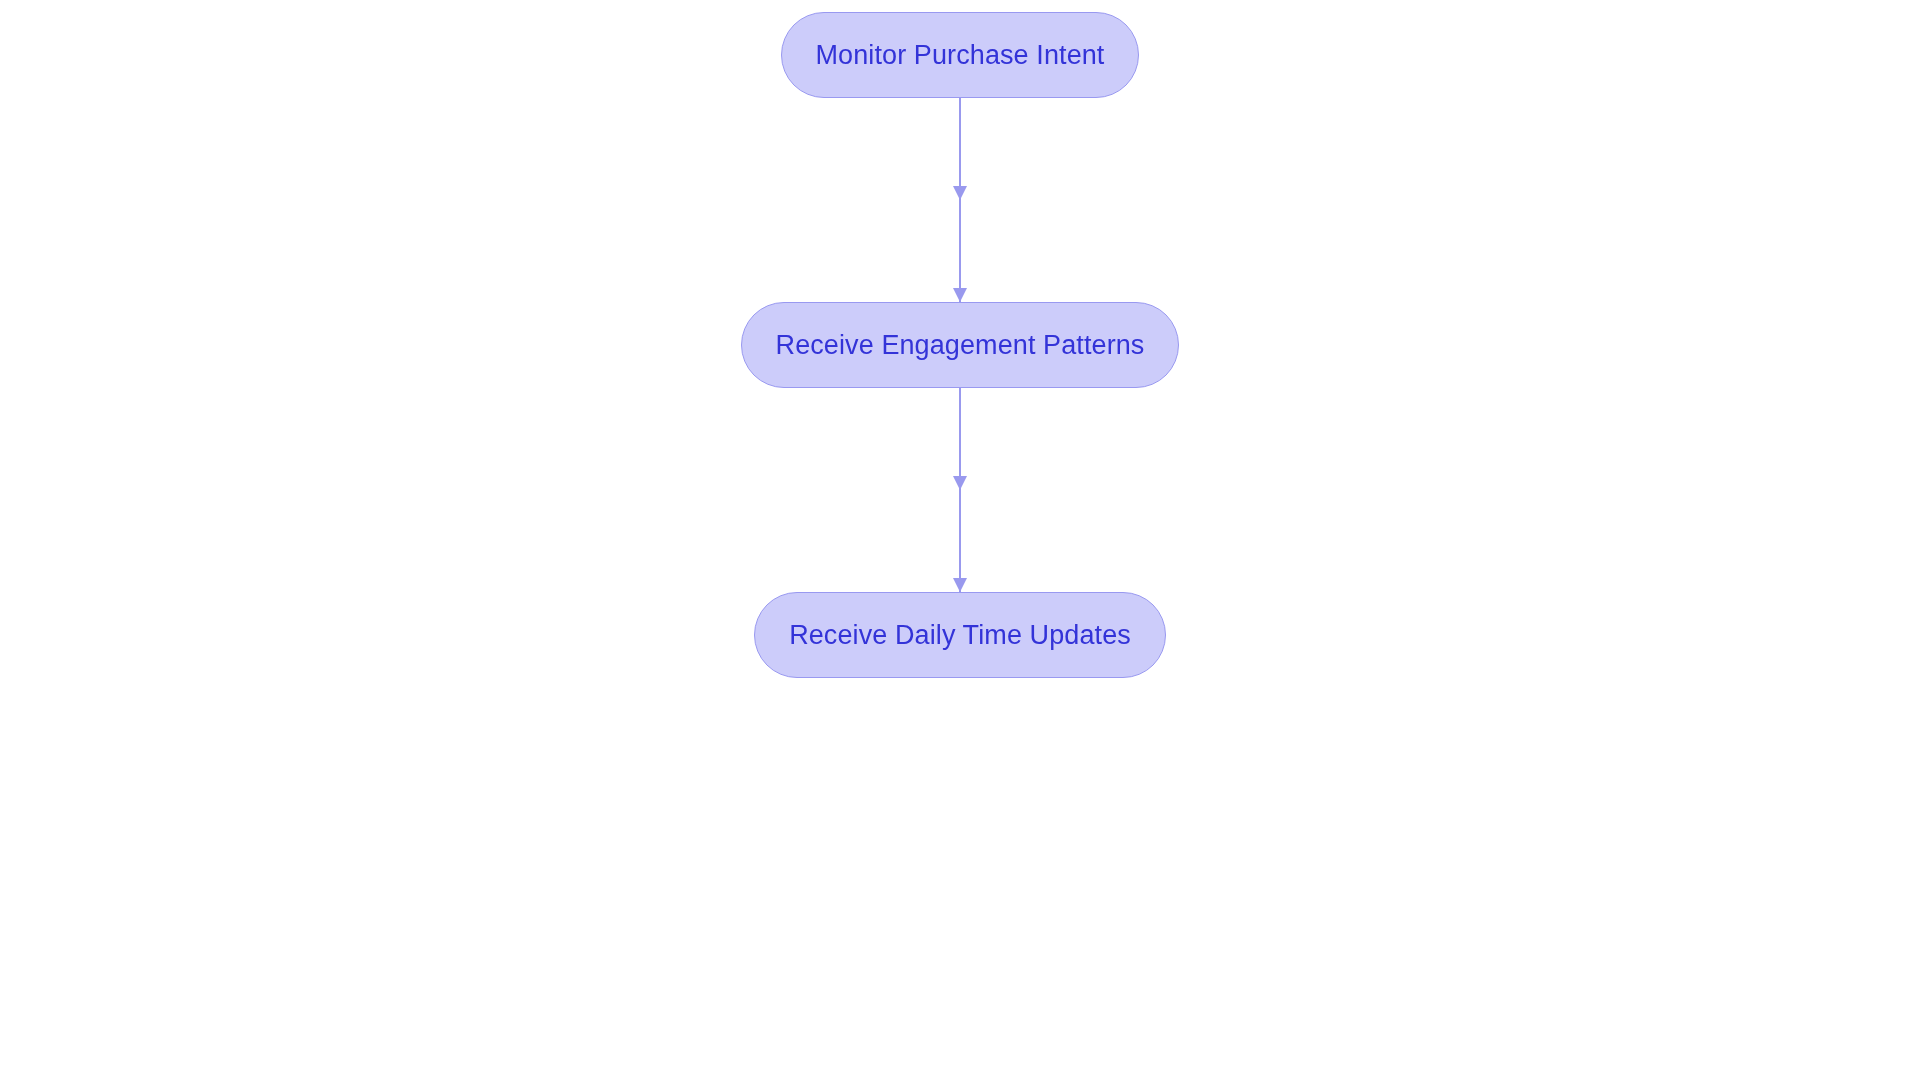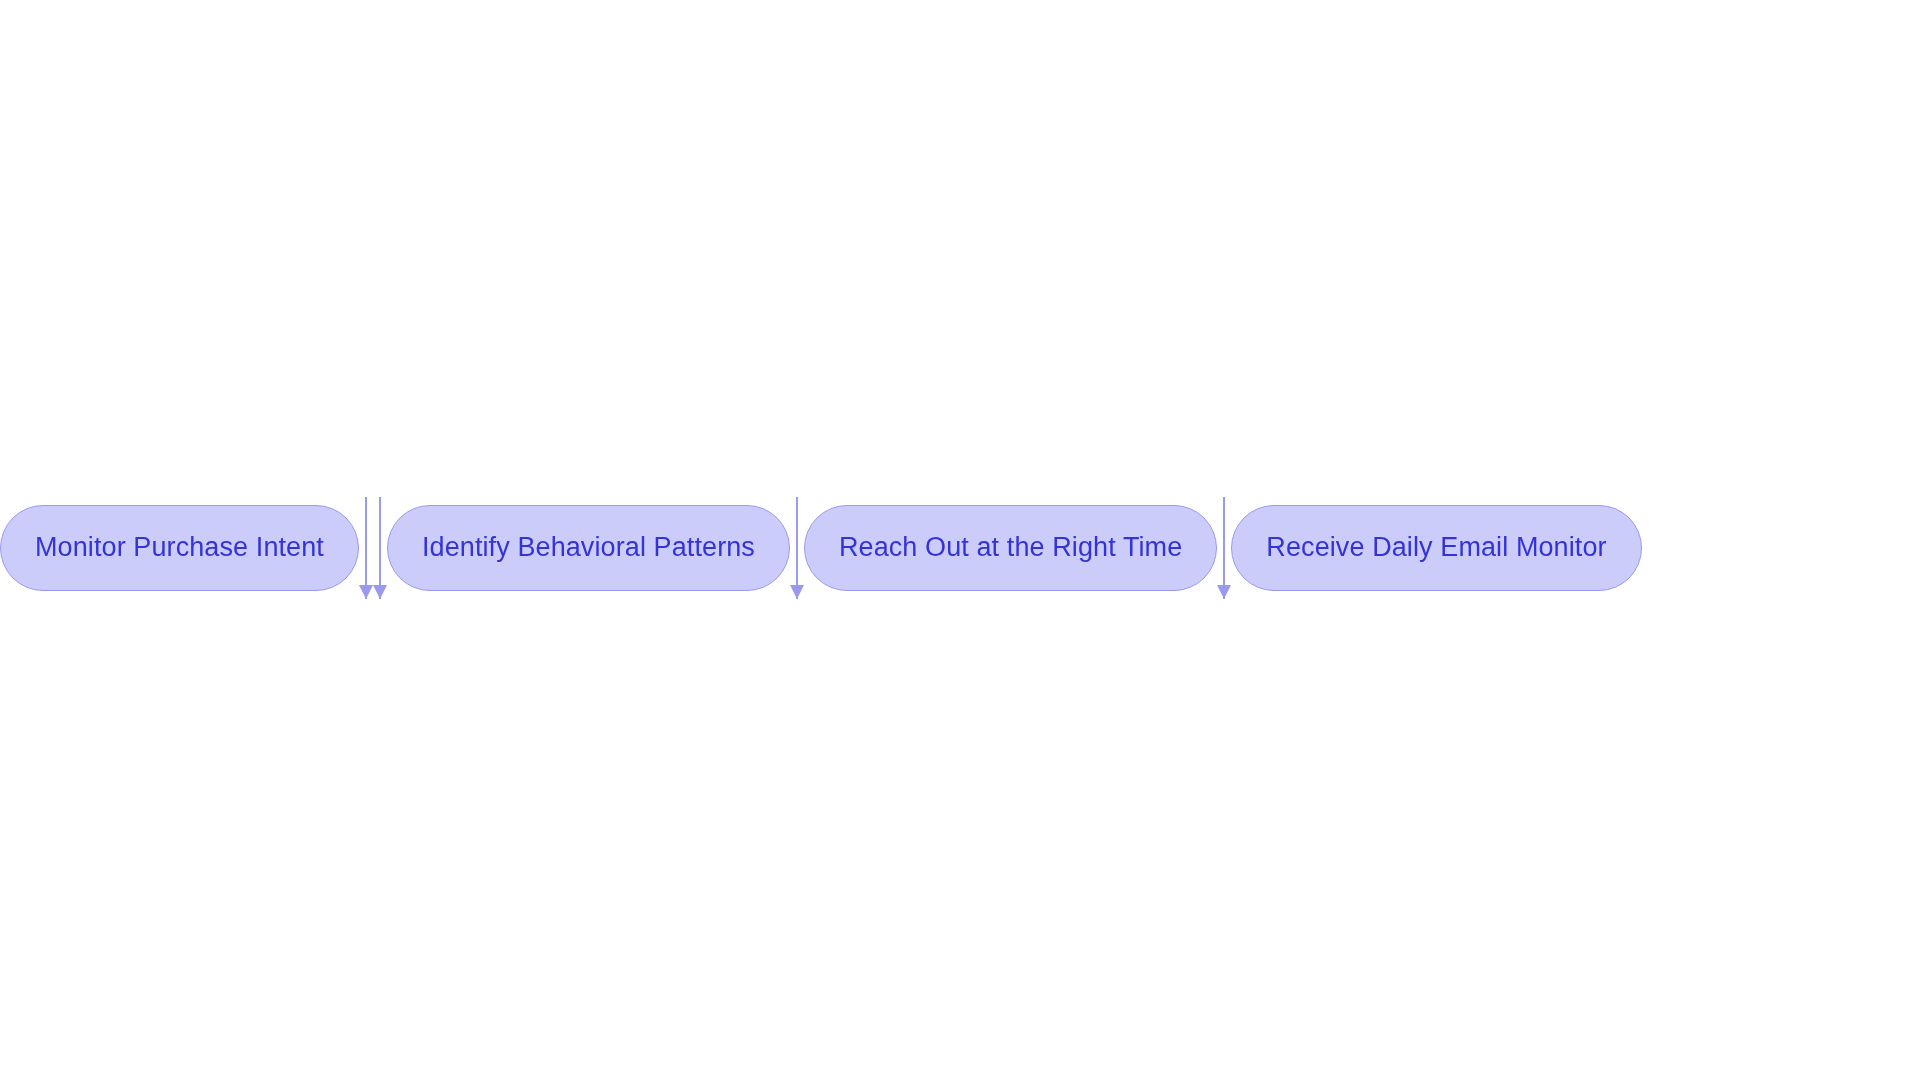--- a/index.html
+++ b/index.html
@@ -19,21 +19,21 @@
   }
 
   
   #flow {
     position: absolute;
     left: 0;
     top: 0;
     width: 1920px;
     height: 1083px;
     display: flex;
-    flex-direction: row;
+    flex-direction: column;
     align-items: center;
     justify-content: flex-start;
     padding-top: 12px;
     box-sizing: border-box;
   }
 
   
   .node {
     position: relative;
     box-sizing: border-box;
@@ -102,35 +102,32 @@
       <div class="arrowhead"></div>
     </div>
 
 
     <div class="connector">
       <div class="line"></div>
       <div class="arrowhead"></div>
     </div>
 
     <div class="node">
-      <span class="node-label">Identify Behavioral Patterns</span>
+      <span class="node-label">Receive Engagement Patterns</span>
     </div>
 
     <div class="connector">
       <div class="line"></div>
       <div class="arrowhead"></div>
     </div>
 
-    <div class="node">
-      <span class="node-label">Reach Out at the Right Time</span>
-    </div>
 
     <div class="connector">
       <div class="line"></div>
       <div class="arrowhead"></div>
     </div>
 
     <div class="node">
-      <span class="node-label">Receive Daily Email Monitor</span>
+      <span class="node-label">Receive Daily Time Updates</span>
     </div>
 
   </div>
 </div>
 
 </body></html>

